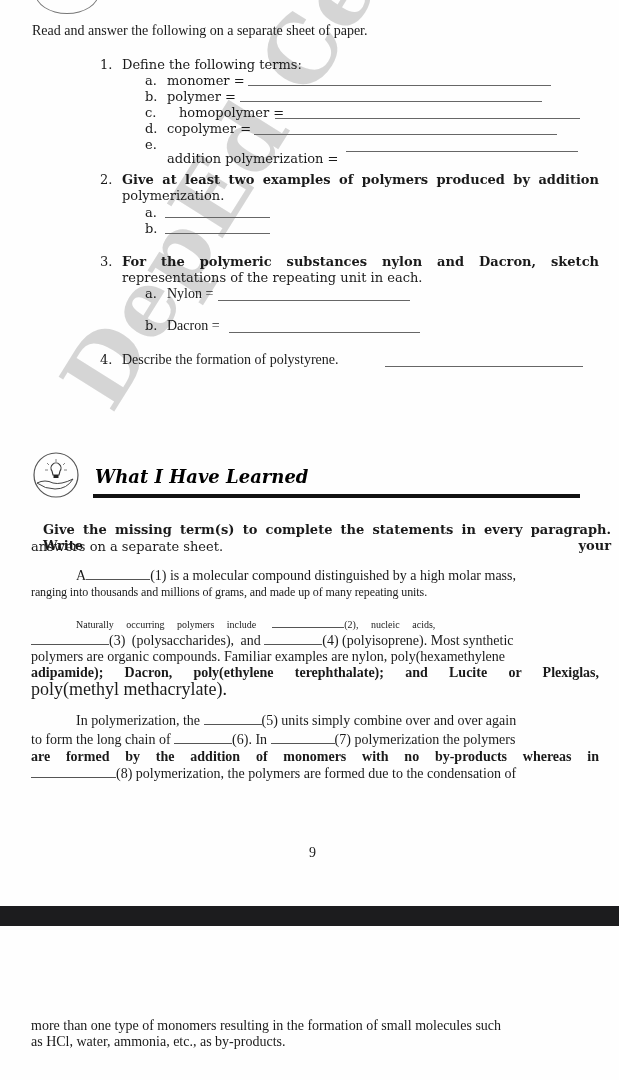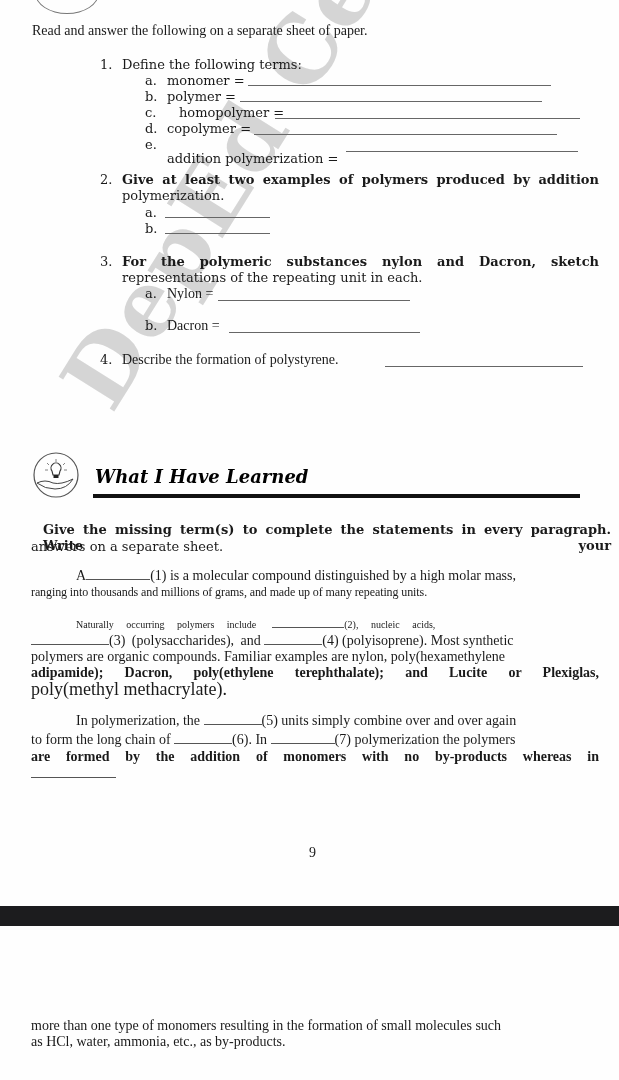--- a/index.html
+++ b/index.html
@@ -128,21 +128,21 @@
   <div class="abs txt serif" style="left:31px; top:681px; font-size:18px;">poly(methyl methacrylate).</div>
 
   <div class="abs txt serif" style="left:31px; top:713px; font-size:14px;">
     <span style="display:inline-block; width:45px;"></span><span>In polymerization, the</span>&nbsp;<span class="blank" style="width:58px;"></span><span>(5) units simply combine over and over again</span>
   </div>
   <div class="abs txt serif" style="left:31px; top:732px; font-size:14px;">
     <span>to form the long chain of</span>&nbsp;<span class="blank" style="width:58px;"></span><span>(6).  In</span>&nbsp;<span class="blank" style="width:64px;"></span><span>(7) polymerization the polymers</span>
   </div>
   <div class="abs txt serif just" style="left:31px; top:749px; width:568px; font-size:14px;">are formed by the addition of monomers with no by-products whereas in</div>
   <div class="abs txt serif" style="left:31px; top:766px; font-size:14px;">
-    <span class="blank" style="width:85px;"></span>
+    <span class="blank" style="width:85px;"></span><span>(8) polymerization, the polymers are formed due to the condensation of</span>
   </div>
 
   <div class="page-num serif">9</div>
 
   <div class="dark-band"></div>
 
   <div class="abs txt serif" style="left:31px; top:1018px; font-size:14px;">more than one type of monomers resulting in the formation of small molecules such</div>
   <div class="abs txt serif" style="left:31px; top:1034px; font-size:14px;">as HCl, water, ammonia, etc., as by-products.</div>
 </div>
 

